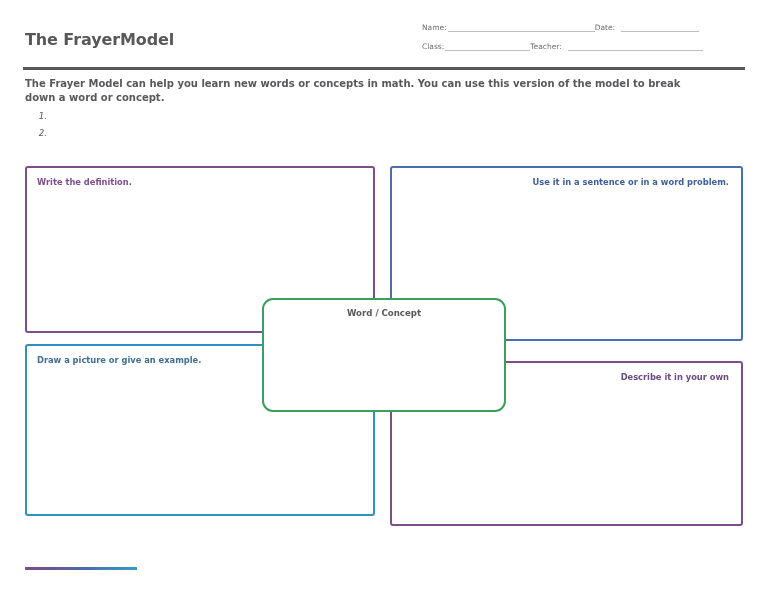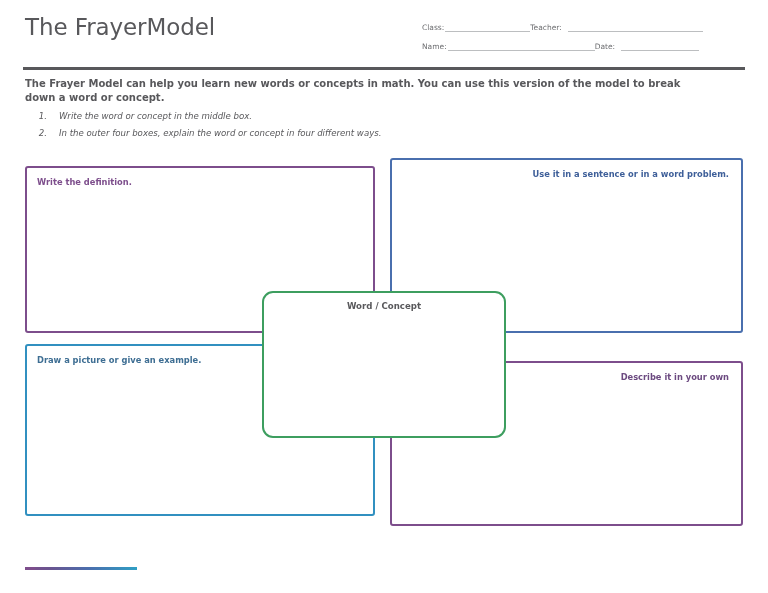--- a/index.html
+++ b/index.html
@@ -13,23 +13,23 @@
     position: relative;
     font-family: "DejaVu Sans", "Liberation Sans", sans-serif;
     color: #58585b;
     overflow: hidden;
   }
 
   
   #page-title {
     position: absolute;
     left: 25px;
-    top: 14px;
-    font-size: 23px;
-    font-weight: normal;
+    top: 30px;
+    font-size: 16px;
+    font-weight: bold;
     color: #58585b;
     letter-spacing: -0.1px;
     white-space: nowrap;
   }
 
   #form-fields {
     position: absolute;
     left: 422px;
     top: 22px;
     width: 325px;
@@ -122,21 +122,21 @@
 
   #box-definition {
     left: 25px;  top: 166px;
     width: 350px; height: 167px;
     border-color: #7d4e8c;
     z-index: 3;
   }
   #box-definition .quad-label { left: 10px; color: #7d4e8c; }
 
   #box-sentence {
-    left: 390px; top: 158px;
+    left: 390px; top: 166px;
     width: 353px; height: 175px;
     border-color: #4a6fae;
     z-index: 3;
   }
   #box-sentence .quad-label { right: 12px; color: #3e5f99; text-align: right; }
 
   #box-picture {
     left: 25px;  top: 344px;
     width: 350px; height: 172px;
     border-color: #3190c0;
@@ -150,22 +150,22 @@
     width: 353px; height: 165px;
     border-color: #7d4e8c;
     z-index: 3;
   }
   #box-describe .quad-label { right: 12px; color: #6c4a80; text-align: right; }
 
   
   #box-center {
     position: absolute;
     box-sizing: border-box;
-    left: 262px; top: 291px;
-    width: 244px; height: 147px;
+    left: 262px; top: 298px;
+    width: 244px; height: 114px;
     background: #ffffff;
     border: 2.8px solid #3d9e5f;
     border-radius: 11px;
     z-index: 6;
   }
   #center-title {
     position: absolute;
     top: 8px;
     left: 0; right: 0;
     text-align: center;
@@ -200,48 +200,46 @@
     height: 2.6px;
     background: #7d4e8c;
   }
 </style>
 </head>
 <body>
 
 <div id="page-title">The FrayerModel</div>
 
 <div id="form-fields">
+  <div class="field-row">
+    <span class="field-label">Name:</span>
+    <span class="field-line fl-name"></span>
+    <span class="field-label">Date:</span>
+    <span class="gap-sm"></span>
+    <span class="field-line fl-date"></span>
+  </div>
   <div class="field-row">
     <span class="field-label">Class:</span>
     <span class="field-line fl-class"></span>
     <span class="field-label">Teacher:</span>
     <span class="gap-sm"></span>
     <span class="field-line fl-teacher"></span>
   </div>
-  <div class="field-row">
-    <span class="field-label">Name:</span>
-    <span class="field-line fl-name"></span>
-    <span class="field-label">Date:</span>
-    <span class="gap-sm"></span>
-    <span class="field-line fl-date"></span>
-  </div>
 </div>
 
 <div id="header-rule"></div>
 
 <div id="intro-paragraph">The Frayer  Model can help you learn new words or concepts in math.  You can use this version of the model to break down a word or concept.</div>
 
 <ol id="steps-list">
   <li>
     <span class="step-num">1.</span>
-    <span class="step-text">Write the word or concept in the middle box.</span>
   </li>
   <li>
     <span class="step-num">2.</span>
-    <span class="step-text">In the outer four boxes, explain the word or concept in four different ways.</span>
   </li>
 </ol>
 
 <div class="quad" id="box-definition">
   <span class="quad-label">Write the definition.</span>
 </div>
 
 <div class="quad" id="box-sentence">
   <span class="quad-label">Use it in a sentence or in a word problem.</span>
 </div>

